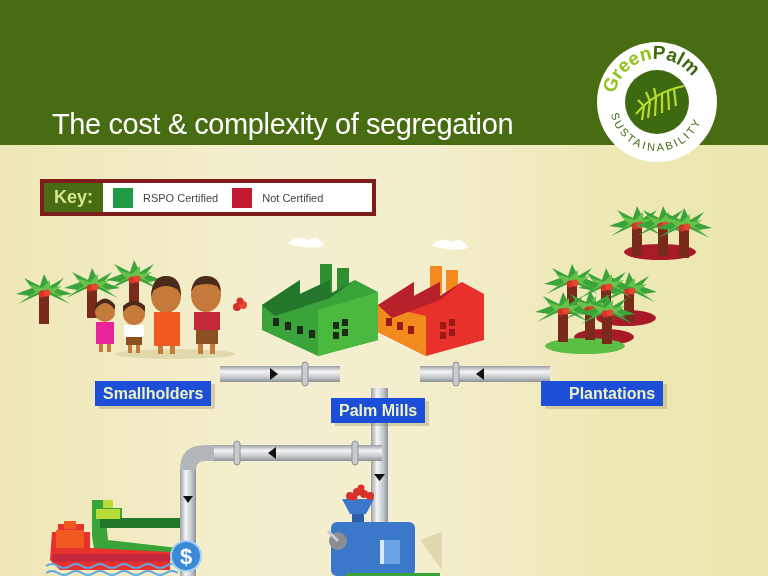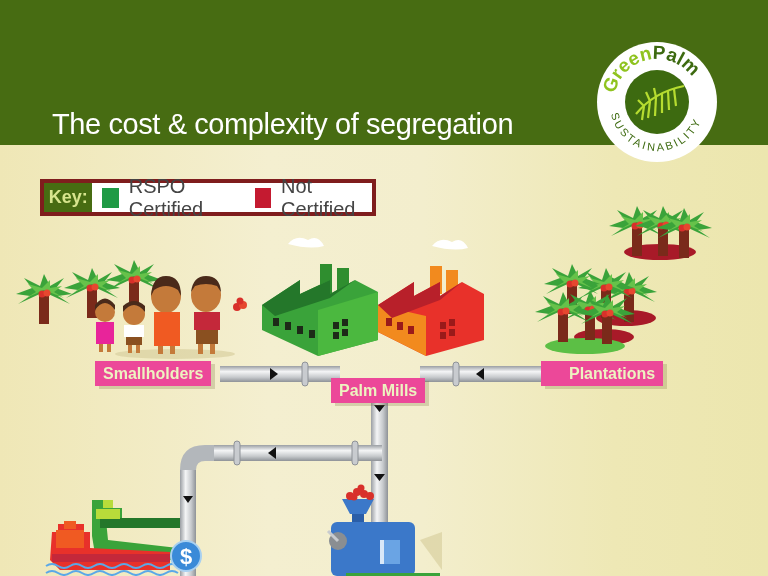--- a/index.html
+++ b/index.html
@@ -26,26 +26,27 @@
 
   .key {
     position: absolute; left: 40px; top: 179px; height: 37px; width: 336px;
     border: 4px solid #7f1d1d; background: #fff; display: flex; align-items: center;
   }
   .key-label {
     background: #476c12; color: #d7e58e; font-weight: bold; font-size: 18px;
     height: 100%; width: 59px; display: flex; align-items: center; justify-content: center;
   }
   .key-sw { width: 20px; height: 20px; margin-left: 10px; }
-  .key-text { font-size: 20px; color: #444; margin-left: 10px; }
+  .key-text { font-size: 11px; color: #444; margin-left: 10px; }
 
   .label {
-    position: absolute; background: #ec4899; color: #edf3c0; font-weight: bold;
+    position: absolute; background: #1d4ed8; color: #edf3c0; font-weight: bold;
     font-size: 16px; height: 25px; line-height: 25px; padding: 0 8px; white-space: nowrap;
     box-shadow: 4px 3px 0 rgba(120,110,60,0.25);
+    margin-top: 20px;
   }
   svg.scene { position: absolute; left: 0; top: 0; }
 </style>
 </head>
 <body>
 
 <div class="header">
   <div class="title-2">The cost &amp; complexity of segregation</div>
 </div>
 

